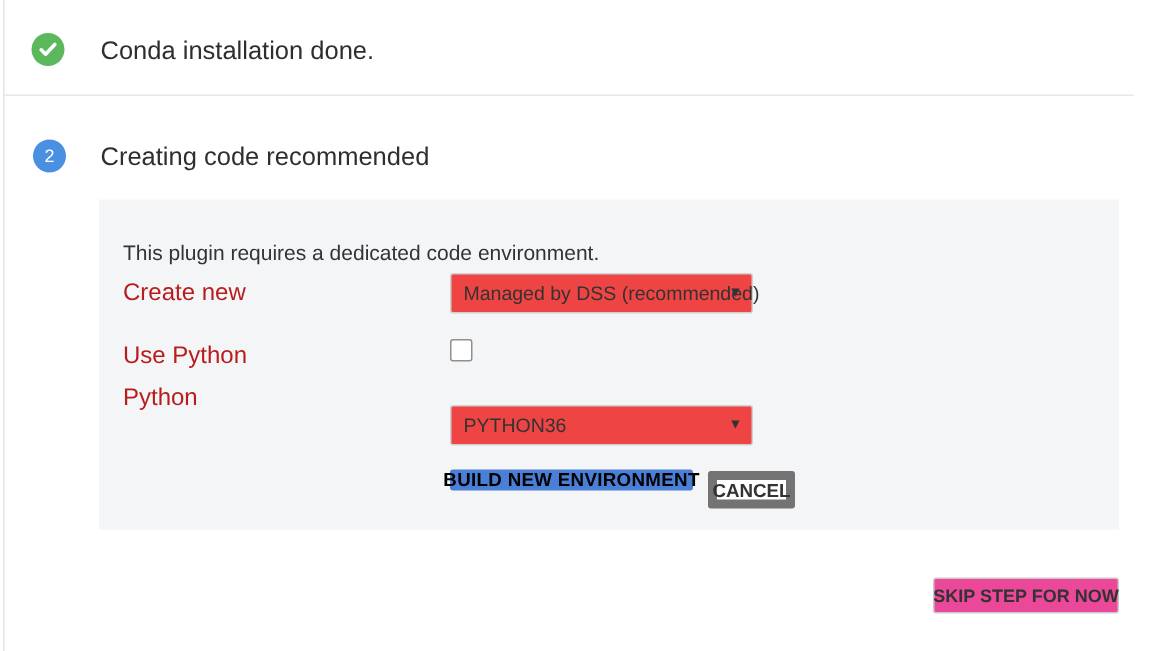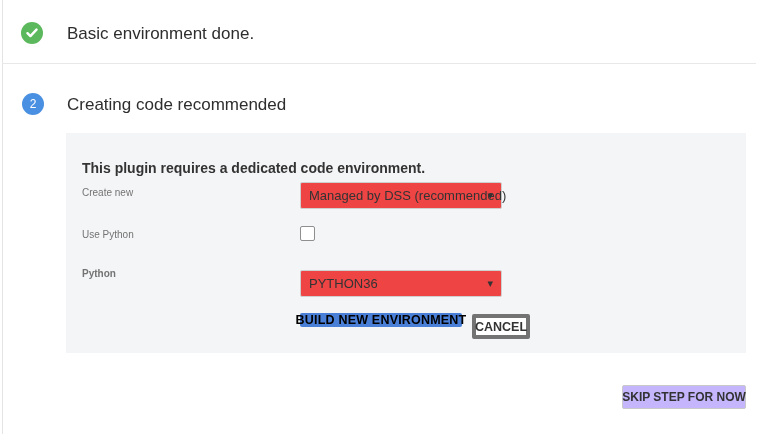--- a/index.html
+++ b/index.html
@@ -20,25 +20,25 @@
   .step-title{
     position:absolute;left:67px;font-size:17px;line-height:22px;color:#2e2e2e;
   }
   .step1-title{top:23px;}
   .step2-title{top:94px;}
 
   .panel{
     position:absolute;left:66px;top:133px;width:680px;height:220px;
     background:var(--panel_bg,#f4f5f7);
   }
-  .intro{position:absolute;left:16px;top:27px;font-size:14px;font-weight:bold;color:#333;}
-  .field-label{position:absolute;left:16px;font-size:10px;color:#737373;}
+  .intro{position:absolute;left:16px;top:27px;font-size:14px;font-weight:normal;color:#333;}
+  .field-label{position:absolute;left:16px;font-size:16px;color:#b91c1c;}
   .label-create{top:54px;}
   .label-conda{top:96px;}
-  .label-python{top:135px;font-weight:bold;}
+  .label-python{top:124px;}
 
   .select{
     position:absolute;left:234px;width:202px;height:27px;background:#ef4444;
     border:1px solid #cfcfcf;box-sizing:border-box;cursor:pointer;
     display:flex;align-items:center;border-radius:2px;
   }
   .select-create{top:49px;}
   .select-python{top:137px;text-align:right;}
   .select-value{font-size:13px;color:#333;padding-left:8px;white-space:nowrap;}
   .caret{
@@ -55,43 +55,43 @@
     position:absolute;border:none;cursor:pointer;font-family:"Liberation Sans",sans-serif;
     font-weight:bold;font-size:12.5px;display:flex;align-items:center;justify-content:center;
     box-sizing:border-box;border-radius:2px;white-space:nowrap;
   }
   .btn-primary{
     left:234px;top:180px;width:162px;height:14px;
     background:var(--primary,#4a7fd8);color:#000000;letter-spacing:.2px;
   }
   .btn-cancel{
     left:406px;top:181px;width:58px;height:25px;
-    background:#ffffff;color:#333;border:4px solid #737373;
+    background:#ffffff;color:#333;border:6px solid #737373;
   }
   .btn-skip{
     left:622px;top:385px;width:124px;height:24px;
-    background:#c4b5fd;color:#333;border:1px solid #c9c9c9;font-size:12px;
+    background:#ec4899;color:#333;border:1px solid #c9c9c9;font-size:12px;
   }
   .check-icon svg{display:block;}
 </style>
 </head>
 <body>
 
 <div class="app">
   <div class="left-border"></div>
 
   <div>
     <span class="circle green">
       <span class="check-icon">
         <svg width="12" height="10" viewBox="0 0 12 10">
           <path d="M1.5 5.2 L4.4 8.1 L10.5 1.6" fill="none" stroke="#ffffff" stroke-width="2.4" stroke-linecap="round" stroke-linejoin="round"></path>
         </svg>
       </span>
     </span>
-    <span class="step-title step1-title">Basic environment done.</span>
+    <span class="step-title step1-title">Conda installation done.</span>
   </div>
 
   <div class="divider"></div>
 
   <div>
     <span class="circle blue">2</span>
     <span class="step-title step2-title">Creating code recommended</span>
   </div>
 
   <div class="panel">

